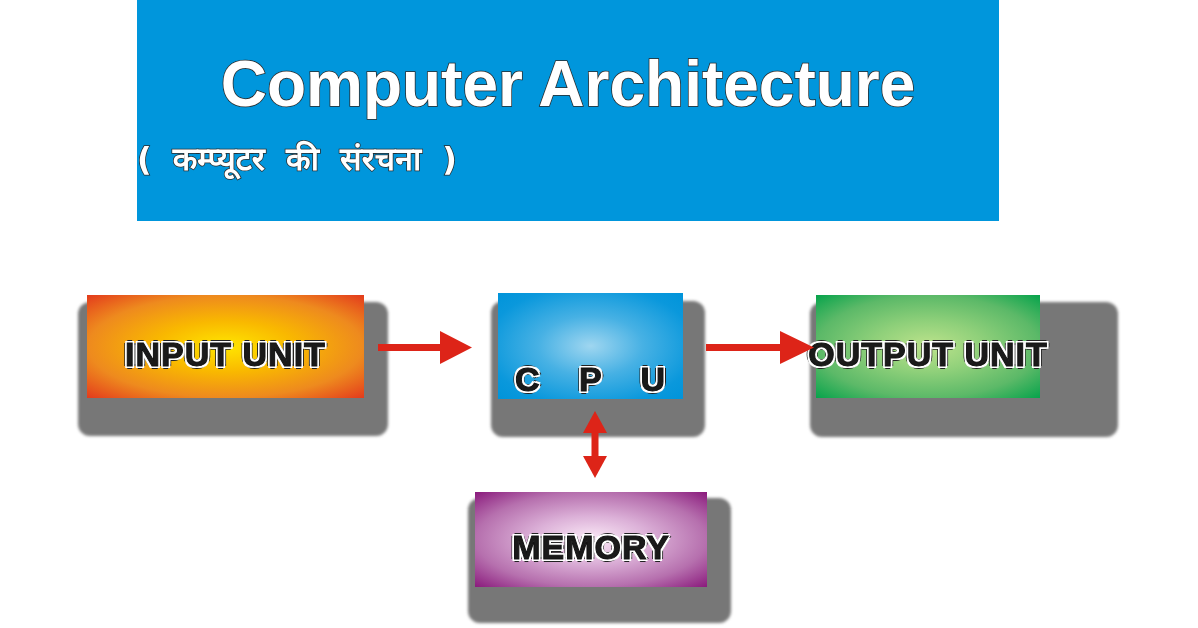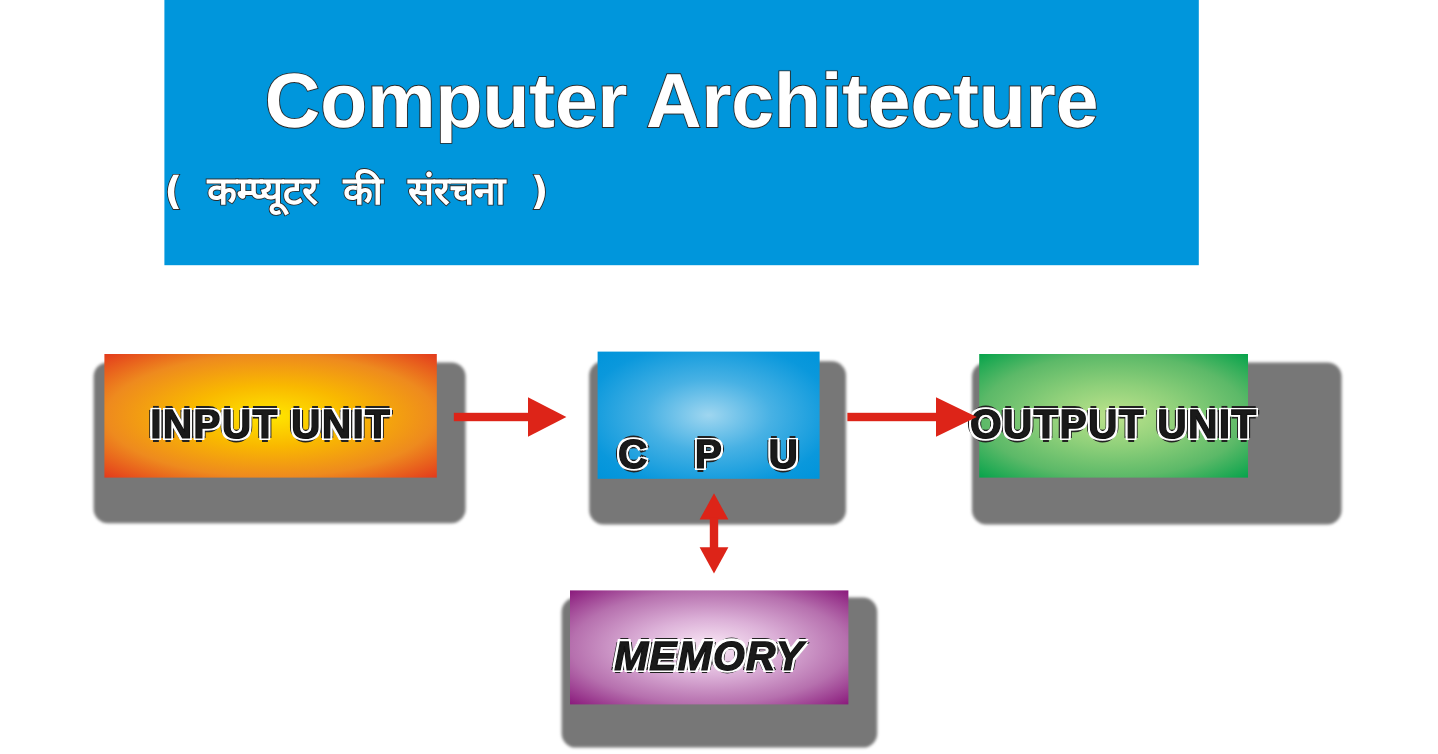--- a/index.html
+++ b/index.html
@@ -103,21 +103,20 @@
       left: 816px; top: 295px; width: 224px; height: 103px;
       background: radial-gradient(ellipse at center, #bde38c 0%, #8fd07a 35%, #5cb968 70%, #06a34b 100%);
     }
     .output-shadow {
       left: 810px; top: 302px; width: 308px; height: 135px;
     }
 
     .memory-box {
       left: 475px; top: 492px; width: 232px; height: 95px;
       background: radial-gradient(ellipse at center, #fbeaf7 0%, #dcb1d8 35%, #b670ae 70%, #8a1a7c 100%);
-      font-style: italic;
     }
     .memory-shadow {
       left: 468px; top: 498px; width: 263px; height: 125px;
     }
 
     .arrow {
       position: absolute;
     }
   </style>
 </head>

